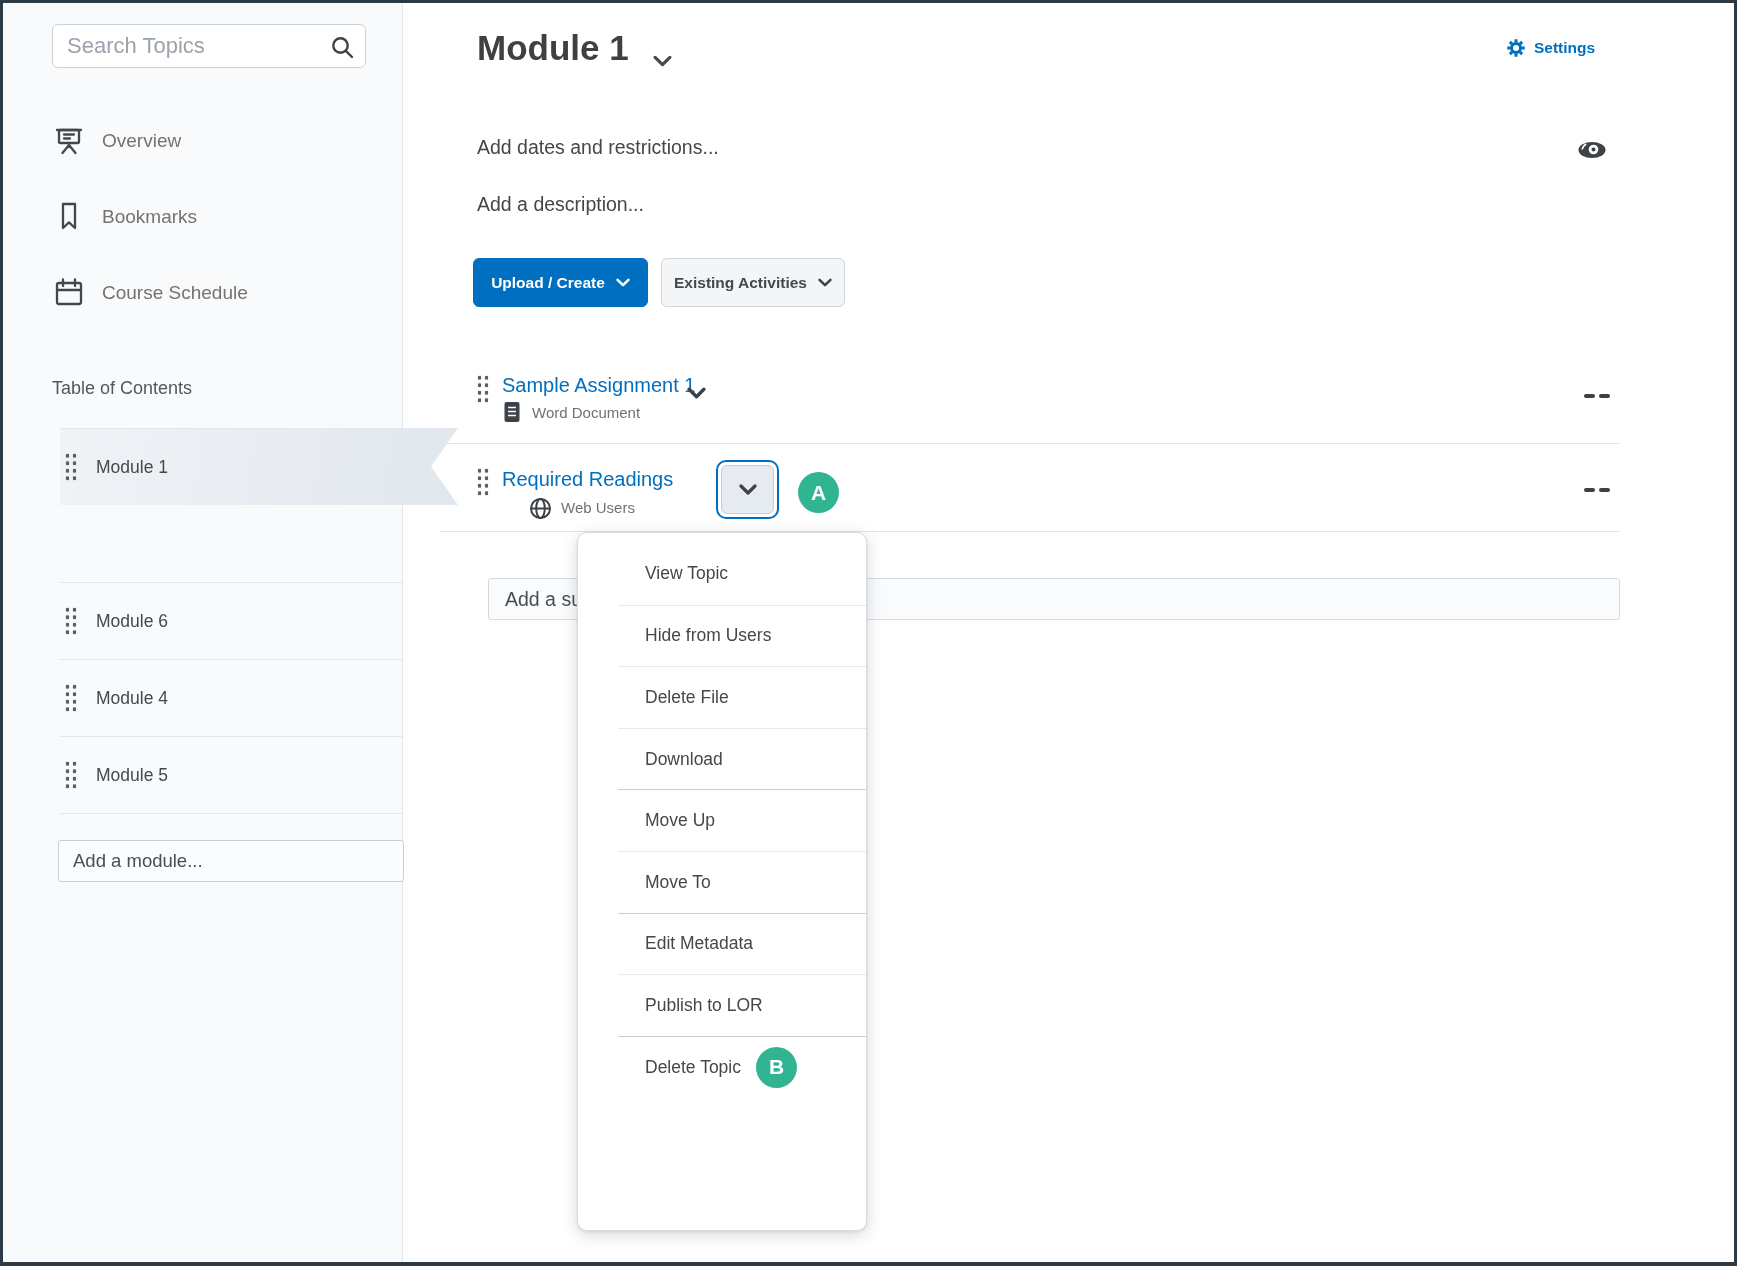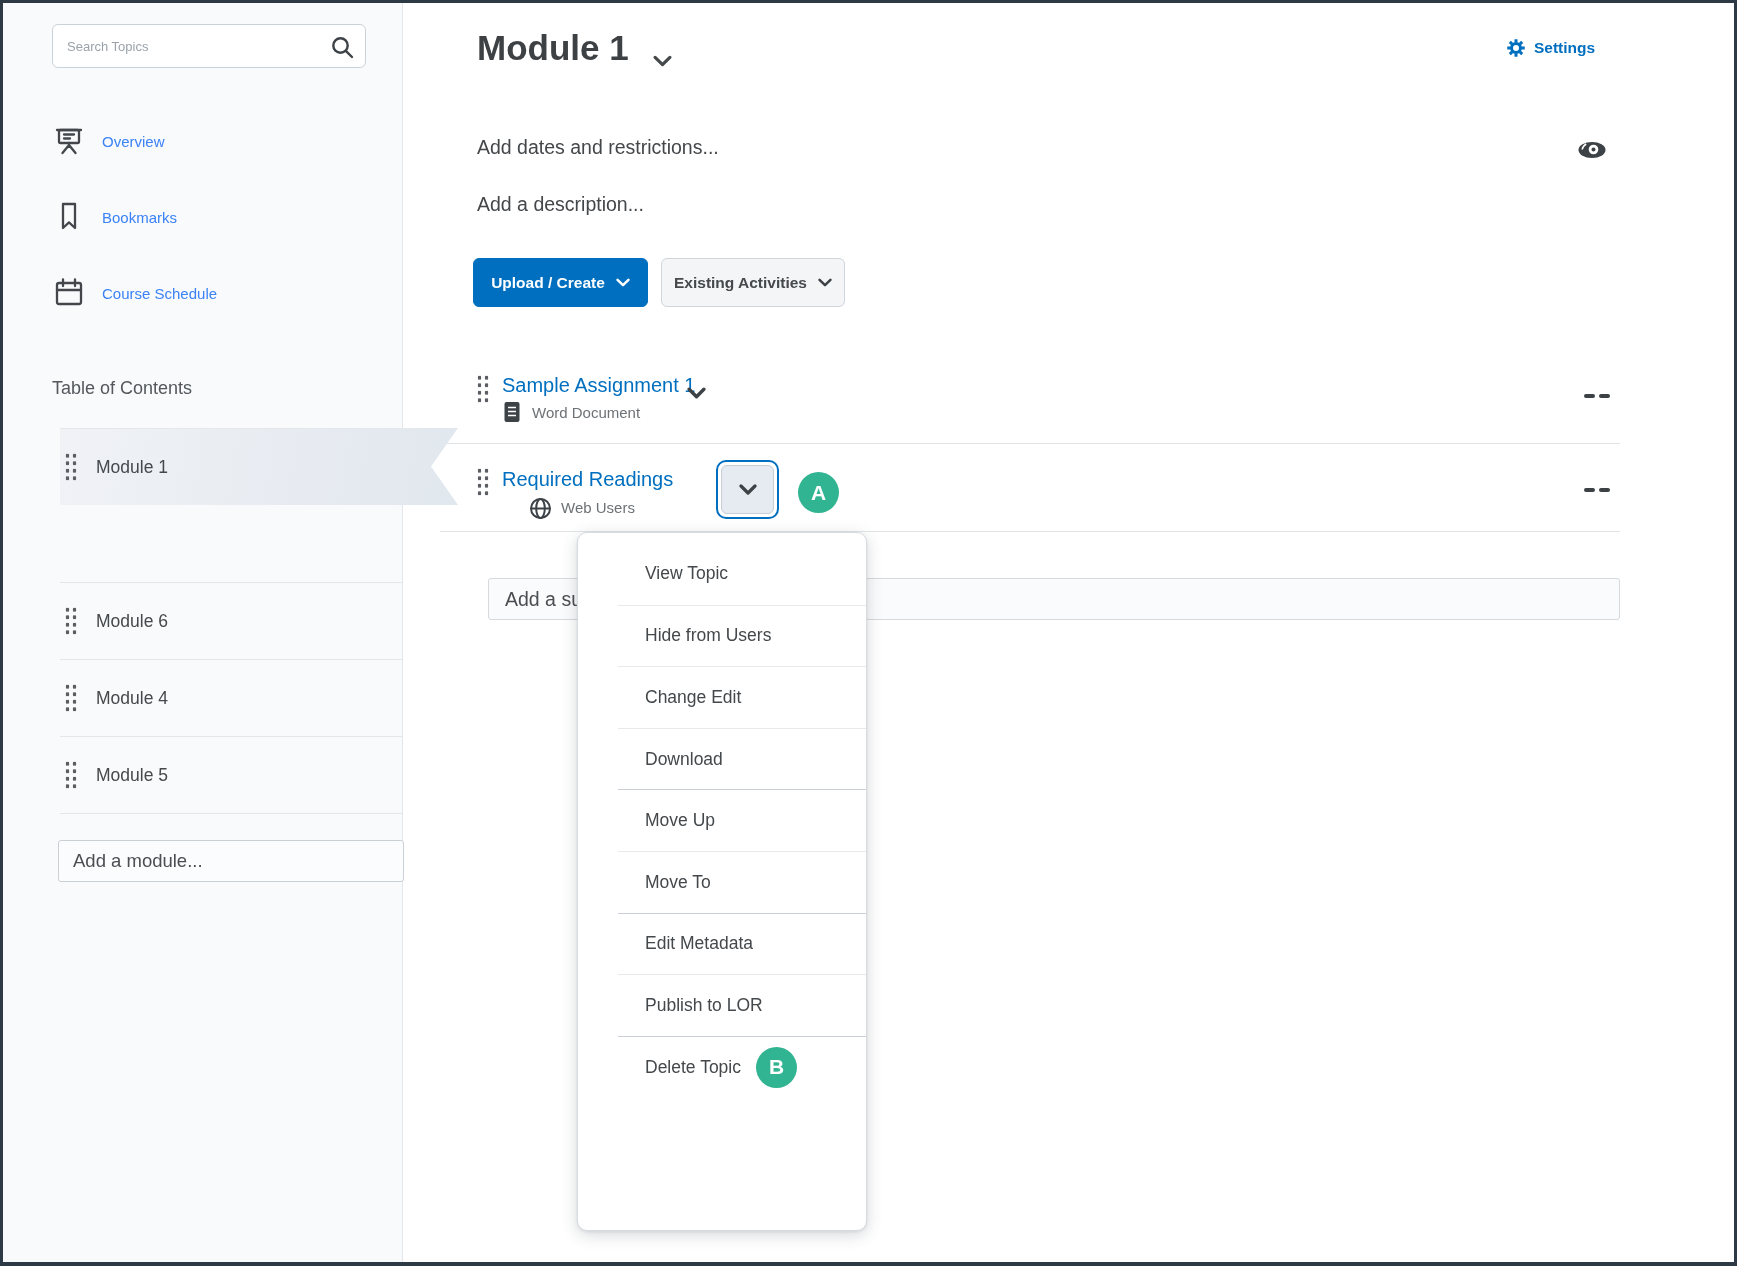--- a/index.html
+++ b/index.html
@@ -3,26 +3,26 @@
 <meta charset="utf-8">
 <style>
   * { margin:0; padding:0; box-sizing:border-box; }
   body { font-family:"Liberation Sans", sans-serif; background:#fff; }
   .frame { position:relative; width:1737px; height:1266px; background:#fff; overflow:hidden; }
   .frame-border { position:absolute; inset:0; border:3px solid #2d3a46; border-bottom-width:4px; pointer-events:none; z-index:99; }
 
   
   .sidebar { position:absolute; left:0; top:0; width:403px; height:100%; background:#f8fafc; border-right:1px solid #e3e7ea; }
   .search-box { position:absolute; left:52px; top:24px; width:314px; height:44px; background:#fff; border:1px solid #ccd3d8; border-radius:6px; }
-  .search-box input { position:absolute; left:0; top:0; width:100%; height:100%; border:none; background:transparent; outline:none; padding:0 44px 0 14px; font-family:inherit; font-size:13px; color:#333; }
+  .search-box input { position:absolute; left:0; top:0; width:100%; height:100%; border:none; background:transparent; outline:none; padding:0 44px 0 14px; font-family:inherit; font-size:22px; color:#333; }
   .search-box input::placeholder { color:#9aa2ab; opacity:1; }
   .search-box .mag { position:absolute; right:10px; top:9px; cursor:pointer; }
 
   .nav-item { position:absolute; left:52px; height:38px; display:flex; align-items:center; gap:16px; cursor:pointer; }
-  .nav-item .lbl { font-size:15px; color:#3b82f6; }
+  .nav-item .lbl { font-size:19px; color:#737373; }
   .nav-overview { top:122px; }
   .nav-bookmarks { top:198px; }
   .nav-schedule { top:274px; }
 
   .toc-heading { position:absolute; left:52px; top:378px; font-size:18px; color:#54585c; }
 
   .module-ribbon { position:absolute; left:60px; top:428px; width:398px; height:77px;
     background:linear-gradient(100deg,#f0f2f6 0%,#e1e7ee 100%);
     clip-path:polygon(0 0,100% 0,calc(100% - 27px) 50%,100% 100%,0 100%); z-index:2; }
   .module-item { position:absolute; left:60px; width:343px; height:77px; display:flex; align-items:center; gap:18px; padding-left:4px; border-top:1px solid #e3e7ea; z-index:3; cursor:pointer; }
@@ -260,21 +260,21 @@
     </span>
   <div class="divider divider2"></div>
 
   <div class="add-sub">
     <input type="text" placeholder="Add a su" style="">
   </div>
 
   <div class="menu">
     <div class="menu-item">View Topic</div>
     <div class="menu-item">Hide from Users</div>
-    <div class="menu-item">Change Edit</div>
+    <div class="menu-item">Delete File</div>
     <div class="menu-item">Download</div>
     <div class="menu-item group">Move Up</div>
     <div class="menu-item">Move To</div>
     <div class="menu-item group">Edit Metadata</div>
     <div class="menu-item">Publish to LOR</div>
     <div class="menu-item group">
       <span>Delete Topic</span>
       <span class="badge">B</span>
     </div>
   </div>

